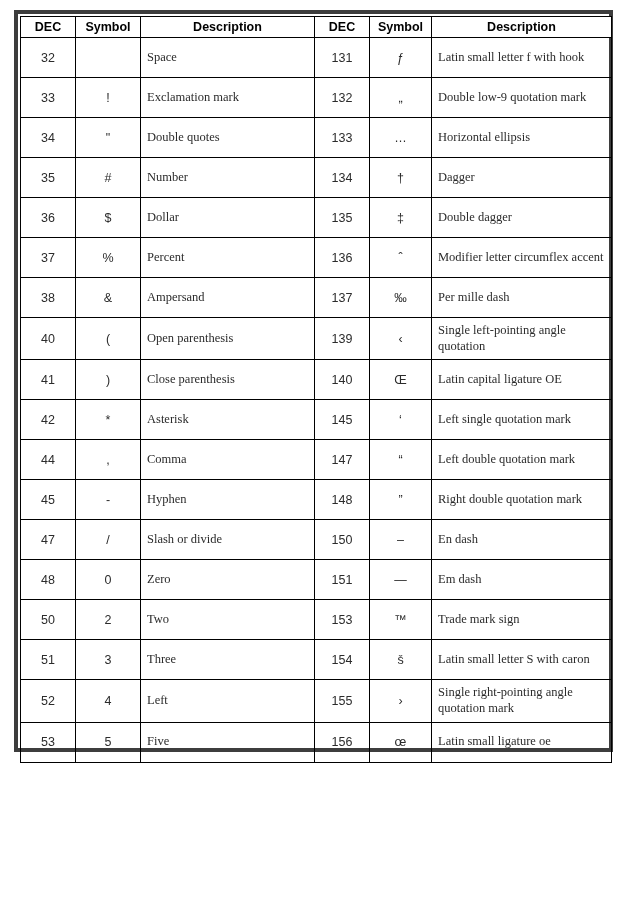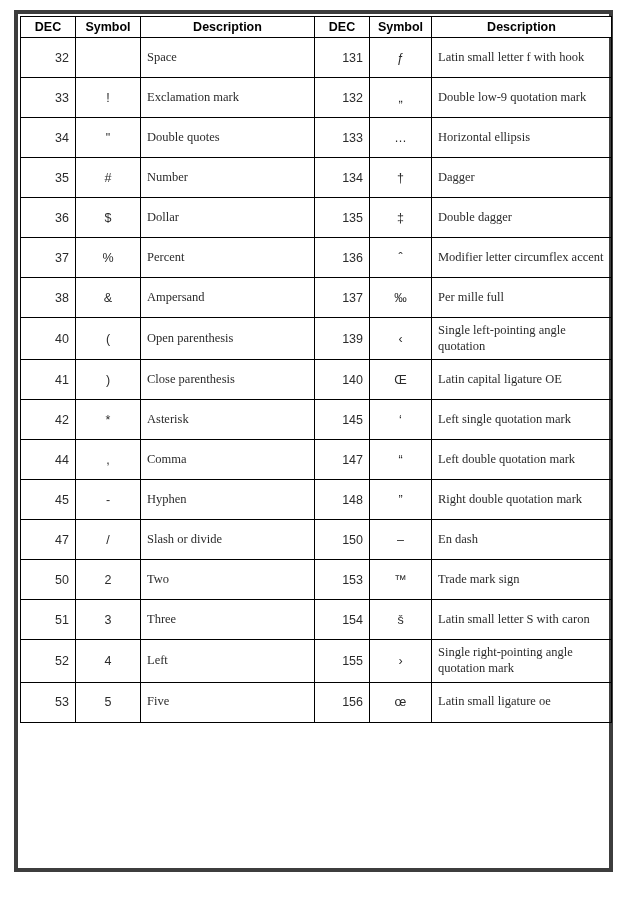--- a/index.html
+++ b/index.html
@@ -18,21 +18,21 @@
     width: 627px;
     height: 899px;
     padding: 10px 14px 24px 14px;
     background: #ffffff;
   }
   .table-shell {
     box-sizing: border-box;
     border: 4px solid #3d3d3d;
     background: #ffffff;
     padding: 2px;
-    height: 862px;
+    height: 742px;
   }
   table.charmap {
     border-collapse: collapse;
     width: 100%;
     table-layout: fixed;
   }
   table.charmap col.c-dec { width: 55px; }
   table.charmap col.c-sym { width: 65px; }
   table.charmap col.c-desc { width: 174px; }
   table.charmap col.c-dec2 { width: 55px; }
@@ -49,21 +49,21 @@
     background: #ffffff;
   }
   table.charmap td {
     border: 1px solid #000000;
     font-size: 12.5px;
     color: #2b2b2b;
     padding: 5px 6px;
     vertical-align: middle;
   }
   td.dec {
-    text-align: right;
+    text-align: center;
     font-size: 12.5px;
     color: #2b2b2b;
   }
   td.sym {
     text-align: center;
     font-size: 16px;
     color: #1a1a1a;
   }
   td.desc {
     text-align: left;
@@ -144,21 +144,21 @@
             <td class="dec">136</td>
             <td class="sym">ˆ</td>
             <td class="desc">Modifier letter circumflex accent</td>
           </tr>
           <tr class="row-h">
             <td class="dec">38</td>
             <td class="sym">&amp;</td>
             <td class="desc">Ampersand</td>
             <td class="dec">137</td>
             <td class="sym">‰</td>
-            <td class="desc">Per mille full</td>
+            <td class="desc">Per mille dash</td>
           </tr>
           <tr class="row-h">
             <td class="dec">40</td>
             <td class="sym">(</td>
             <td class="desc">Open parenthesis</td>
             <td class="dec">139</td>
             <td class="sym">‹</td>
             <td class="desc">Single left-pointing angle quotation</td>
           </tr>
           <tr class="row-h">
@@ -195,20 +195,28 @@
           </tr>
           <tr class="row-h">
             <td class="dec">47</td>
             <td class="sym">/</td>
             <td class="desc">Slash or divide</td>
             <td class="dec">150</td>
             <td class="sym">–</td>
             <td class="desc">En dash</td>
           </tr>
           <tr class="row-h">
+            <td class="dec">48</td>
+            <td class="sym">0</td>
+            <td class="desc">Zero</td>
+            <td class="dec">151</td>
+            <td class="sym">—</td>
+            <td class="desc">Em dash</td>
+          </tr>
+          <tr class="row-h">
             <td class="dec">50</td>
             <td class="sym">2</td>
             <td class="desc">Two</td>
             <td class="dec">153</td>
             <td class="sym">™</td>
             <td class="desc">Trade mark sign</td>
           </tr>
           <tr class="row-h">
             <td class="dec">51</td>
             <td class="sym">3</td>

